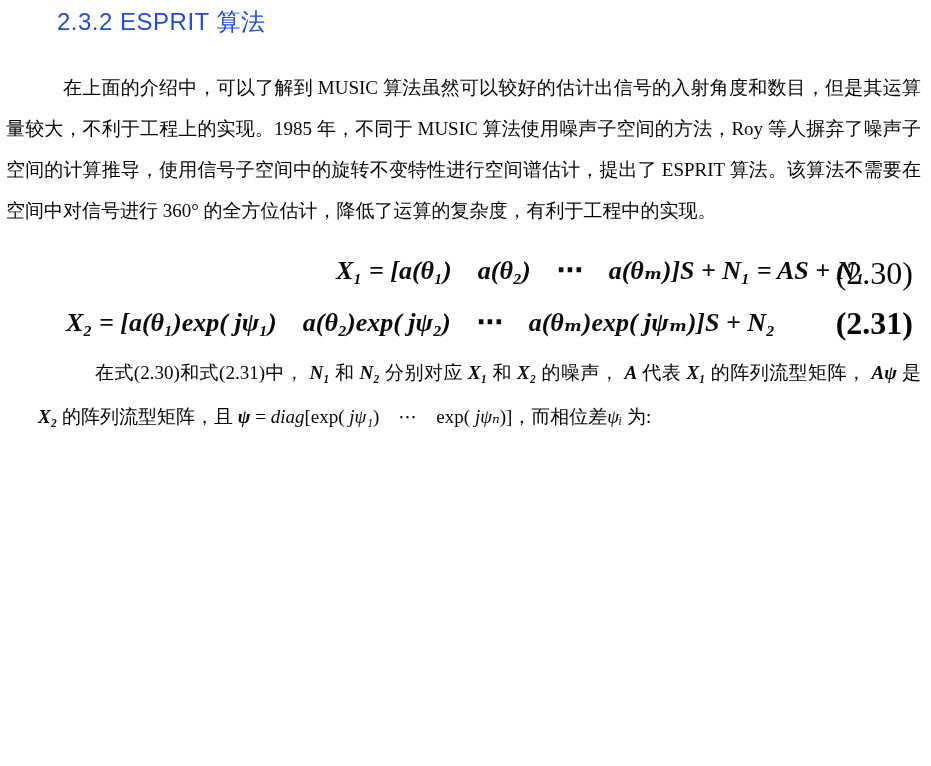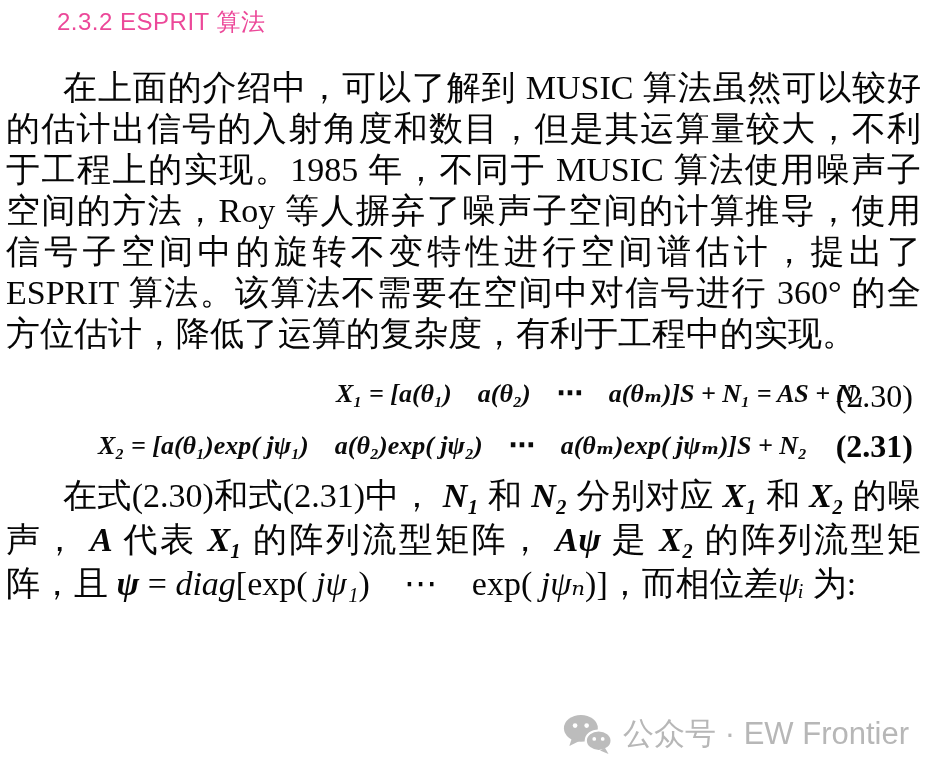--- a/index.html
+++ b/index.html
@@ -4,39 +4,39 @@
 <style>
   html,body{margin:0;padding:0;}
   body{
     width:931px;height:766px;background:#ffffff;position:relative;overflow:hidden;
     font-family:"Liberation Serif","DejaVu Serif","DejaVu Sans",serif;color:#0a0a0a;
   }
   .page{position:absolute;inset:0;padding:5px 10px 0 6px;box-sizing:border-box;}
   .heading{
     margin:2px 0 0 51px;
     font-family:"Liberation Sans","DejaVu Sans",sans-serif;
-    font-size:24px;font-weight:400;color:#ec4899;line-height:30px;letter-spacing:.5px;
+    font-size:24px;font-weight:400;color:#1d4ed8;line-height:30px;letter-spacing:.5px;
   }
   .para{
-    font-size:34px;line-height:41px;text-align:justify;margin:0;color:#060606;
+    font-size:19px;line-height:41px;text-align:justify;margin:0;color:#060606;
     font-family:"Liberation Serif","DejaVu Serif","DejaVu Sans",serif;
   }
   .indent{text-indent:57px;}
   .p1{margin-top:30px;}
-  .p3{margin-top:6px;line-height:44px;}
+  .p3{margin-top:6px;line-height:44px;margin-left:32px;}
   .it{font-style:italic;}
   .bi{font-style:italic;font-weight:bold;}
   .eq-row{position:relative;margin-top:16px;height:50px;font-size:26px;}
   .eq-row .eq-body{position:absolute;left:330px;top:8px;white-space:nowrap;}
   .eq-num{
     position:absolute;right:8px;font-size:32px;font-style:normal;font-weight:400;color:#060606;
   }
   .eq-row .eq-num{top:8px;}
   .eq-block{position:relative;margin-top:4px;font-size:26px;}
-  .eq-line1{margin-left:92px;white-space:nowrap;line-height:44px;}
+  .eq-line1{margin-left:60px;white-space:nowrap;line-height:44px;}
   .eq-line2{margin-left:132px;white-space:nowrap;line-height:44px;}
   .eq-block .eq-num{top:50%;transform:translateY(-50%);font-weight:bold;}
   .watermark{
     position:absolute;right:22px;bottom:11px;display:flex;align-items:center;gap:10px;
     font-family:"Liberation Sans","DejaVu Sans",sans-serif;font-size:31px;color:#b7b7b7;
   }
   .watermark svg{display:block;}
 </style>
 </head>
 <body>
@@ -53,29 +53,14 @@
     <span class="eq-num">(2.30)</span>
   </div>
 
   <div class="eq-block">
     <div class="eq-line1 bi">X₂ = [a(θ₁)exp( jψ₁) a(θ₂)exp( jψ₂) ⋯ a(θₘ)exp( jψₘ)]S + N₂</div>
     <span class="eq-num">(2.31)</span>
   </div>
 
   <p class="para indent p3"><span>在式(2.30)和式(2.31)中， </span><span class="bi">N₁</span><span> 和 </span><span class="bi">N₂</span><span> 分别对应 </span><span class="bi">X₁</span><span> 和 </span><span class="bi">X₂</span><span> 的噪声， </span><span class="bi">A</span><span> 代表 </span><span class="bi">X₁</span><span> 的阵列流型矩阵， </span><span class="bi">Aψ</span><span> 是 </span><span class="bi">X₂</span><span> 的阵列流型矩阵，且 </span><span class="bi">ψ</span><span> = </span><span class="it">diag</span><span>[exp( </span><span class="it">jψ₁</span><span>) ⋯ exp( </span><span class="it">jψₙ</span><span>)]</span><span>，而相位差</span><span class="it">ψᵢ</span><span> 为:</span></p>
 
-  <div class="watermark" style="color: rgb(183, 183, 183);">
-    <svg width="50" height="41" viewBox="0 0 56 46" aria-hidden="true">
-      <g fill="#bcbcbc">
-        <ellipse cx="20" cy="16" rx="19" ry="15"></ellipse>
-        <path d="M10 27 L7 36 L19 30 Z"></path>
-      </g>
-      <circle cx="13.5" cy="13" r="2.6" fill="#ffffff"></circle>
-      <circle cx="26.5" cy="13" r="2.6" fill="#ffffff"></circle>
-      <ellipse cx="40" cy="30" rx="14.5" ry="11.5" fill="#bcbcbc" stroke="#ffffff" stroke-width="2.5"></ellipse>
-      <path d="M47 38 L51 45 L41.5 41 Z" fill="#bcbcbc"></path>
-      <circle cx="35" cy="28" r="2.1" fill="#ffffff"></circle>
-      <circle cx="44.5" cy="28" r="2.1" fill="#ffffff"></circle>
-    </svg>
-    <span>公众号 · EW Frontier</span>
-  </div>
 
 </div>
 
 </body></html>

